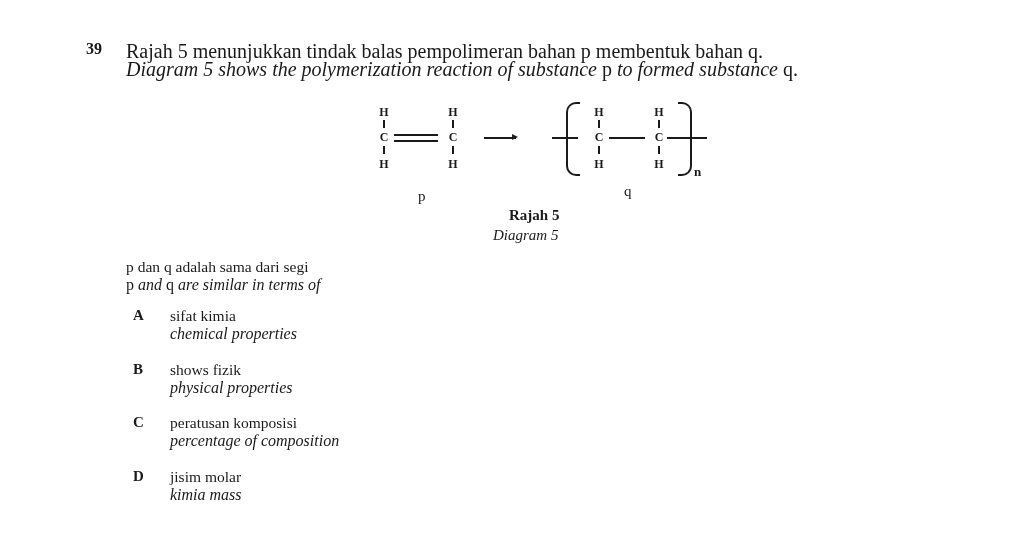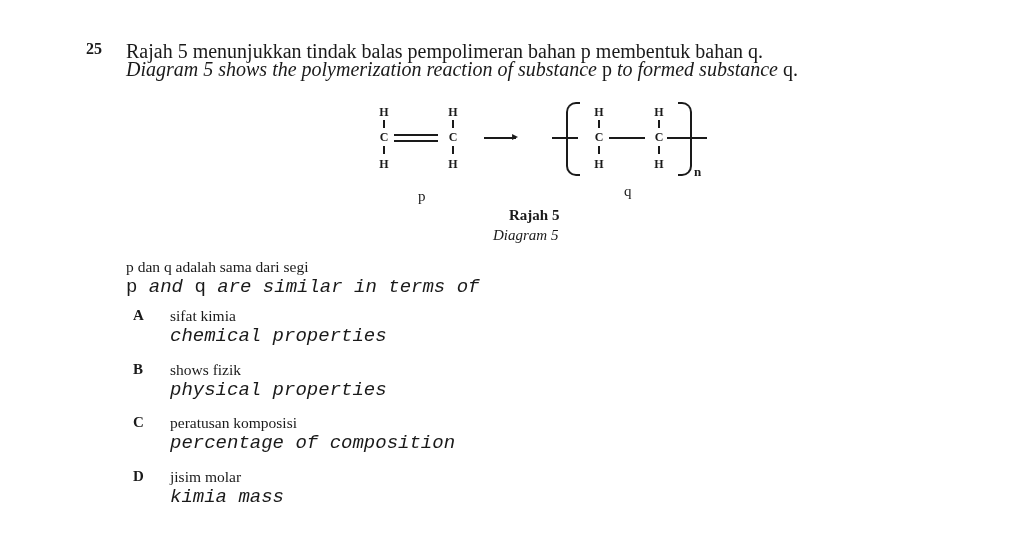--- a/index.html
+++ b/index.html
@@ -11,29 +11,29 @@
   .stem-en { left:126px; top:58px; font-size:20px; font-style:italic; }
   .up { font-style:normal; }
   .atom { position:absolute; font-size:12px; font-weight:bold; text-align:center; width:14px; line-height:12px; }
   .vb { position:absolute; width:2px; height:8px; background:#1a1a1a; }
   .hb { position:absolute; height:2px; background:#1a1a1a; }
   .lbl { font-size:15px; }
   .cap-ms { font-size:15px; }
   .cap-en { font-size:15px; font-style:italic; }
   .opt-letter { font-size:15px; font-weight:bold; }
   .opt-ms { font-size:15.5px; }
-  .opt-en { font-size:19px; font-style:italic;font-family:Liberation Mono, monospace; }
+  .opt-en { font-size:16px; font-style:italic; }
   .bracket { position:absolute; width:12px; height:70px; border:2px solid #1a1a1a; }
   .bracket.left { border-right:none; border-radius:10px 0 0 10px; }
   .bracket.right { border-left:none; border-radius:0 10px 10px 0; }
 </style>
 </head>
 <body>
 
-<div class="abs qnum">25</div>
+<div class="abs qnum">39</div>
 <div class="abs stem-ms">Rajah 5 menunjukkan tindak balas pempolimeran bahan p membentuk bahan q.</div>
 <div class="abs stem-en"><span>Diagram 5 shows the polymerization reaction of substance </span><span class="up">p</span><span> to formed substance </span><span class="up">q</span><span class="up">.</span></div>
 
 <div>
   <div>
     <span class="atom" style="left:377px;top:106px;">H</span>
     <span class="atom" style="left:446px;top:106px;">H</span>
     <span class="vb" style="left:383px;top:120px;"></span>
     <span class="vb" style="left:452px;top:120px;"></span>
     <span class="atom" style="left:377px;top:131px;">C</span>

